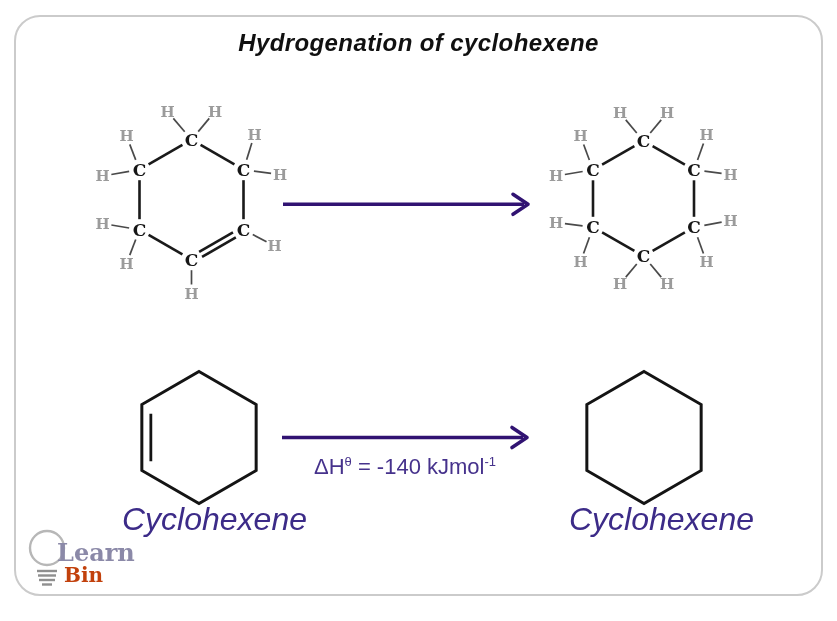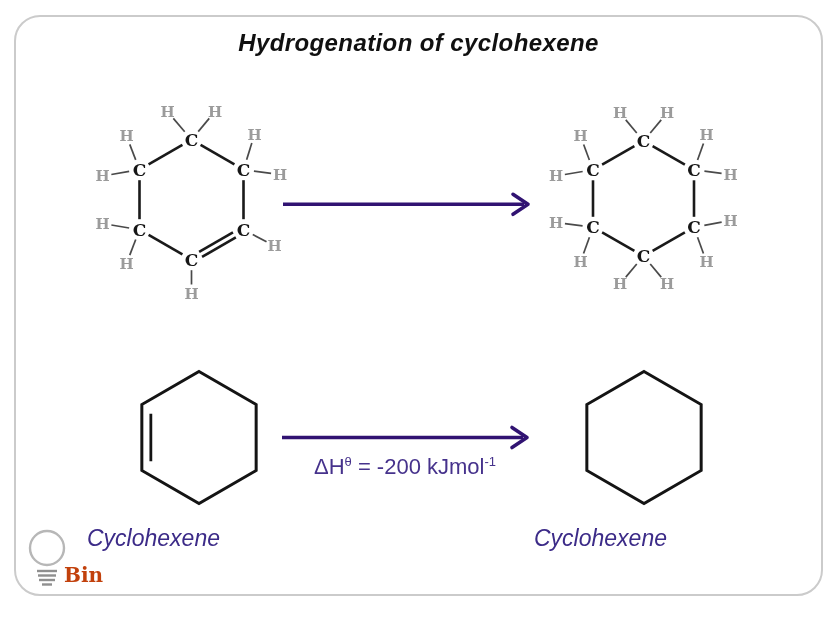--- a/index.html
+++ b/index.html
@@ -17,23 +17,23 @@
     font-family:"Liberation Sans",sans-serif;font-style:italic;font-weight:bold;
     font-size:24px;color:#101010;letter-spacing:.4px;
   }
   #scene{position:absolute;left:0;top:0;width:837px;height:621px}
   .enthalpy{
     position:absolute;left:280px;top:454px;width:250px;text-align:center;
     font-size:22px;color:#46328c;font-family:"Liberation Sans",sans-serif;
   }
   .enthalpy sup{font-size:13px;vertical-align:super}
   .mol-label{
-    position:absolute;top:525px;width:220px;text-align:left;
+    position:absolute;top:501px;width:220px;text-align:right;
     font-family:"Liberation Sans",sans-serif;font-style:italic;
-    font-size:23px;color:#3c2b88;
+    font-size:32px;color:#3c2b88;
   }
   .mol-label.left{left:87px}
   .mol-label.right{left:534px}
   .logo{position:absolute;left:28px;top:528px;width:120px;height:64px}
   .logo svg{position:absolute;left:0;top:0}
   .logo-learn{
     position:absolute;left:29px;top:10px;
     font-family:"DejaVu Serif",serif;font-weight:bold;font-size:24px;color:#8b89a8;
   }
   .logo-bin{
@@ -133,30 +133,31 @@
       <line x1="283" y1="204.3" x2="524" y2="204.3" stroke="#311372" stroke-width="3.6"></line>
       <path d="M 513 194.3 L 528 204.3 L 513 214.3" stroke="#311372" stroke-width="3.6" fill="none" stroke-linecap="round" stroke-linejoin="round"></path>
     </g>
     <g>
       <line x1="282" y1="437.5" x2="523" y2="437.5" stroke="#311372" stroke-width="3.6"></line>
       <path d="M 512 427.5 L 527 437.5 L 512 447.5" stroke="#311372" stroke-width="3.6" fill="none" stroke-linecap="round" stroke-linejoin="round"></path>
     </g>
   </svg>
 
 <div class="enthalpy">
-  <span>ΔH</span><sup>θ</sup><span> = -200 kJmol</span><sup>-1</sup>
+  <span>ΔH</span><sup>θ</sup><span> = -140 kJmol</span><sup>-1</sup>
 </div>
 
 <div class="mol-label left">Cyclohexene</div>
 <div class="mol-label right">Cyclohexene</div>
 
 <div class="logo">
   <svg width="42" height="64" viewBox="0 0 42 64">
     <circle cx="19" cy="20" r="17" fill="none" stroke="#b7b7b7" stroke-width="2.4"></circle>
     <g stroke="#8f8f8f" stroke-width="2.4">
       <line x1="9" y1="43" x2="29" y2="43"></line>
       <line x1="10" y1="47.5" x2="28" y2="47.5"></line>
       <line x1="11" y1="52" x2="27" y2="52"></line>
       <line x1="14" y1="56.5" x2="24" y2="56.5"></line>
     </g>
   </svg>
+  <div class="logo-learn">Learn</div>
   <div class="logo-bin">Bin</div>
 </div>
 
 </body></html>

